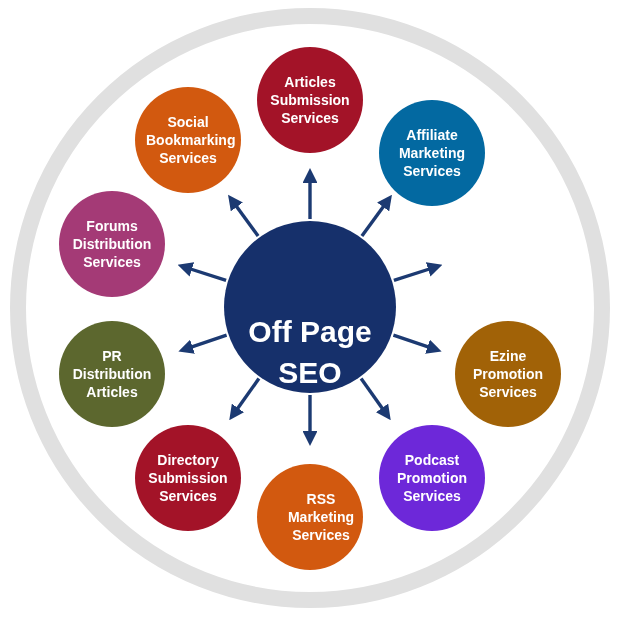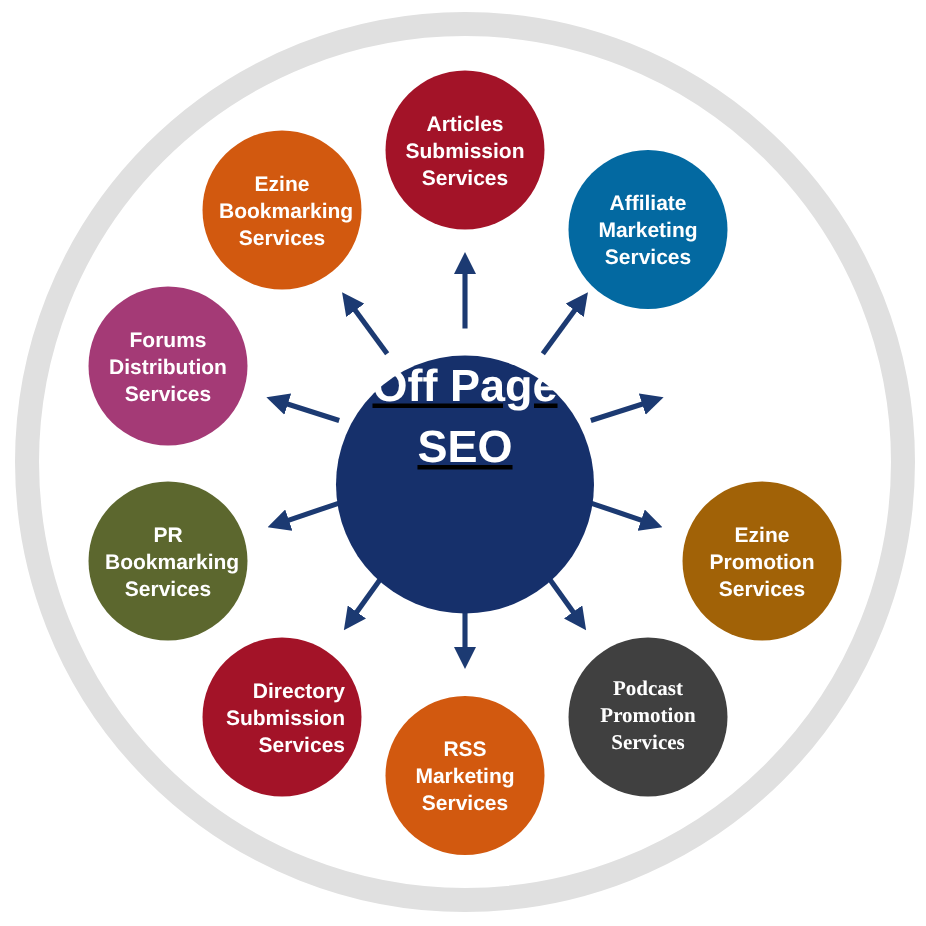--- a/index.html
+++ b/index.html
@@ -29,29 +29,28 @@
     left: 0;
     top: 0;
     width: 617px;
     height: 617px;
     pointer-events: none;
   }
 
   .hub {
     position: absolute;
     left: 224px;
-    top: 237px;
+    top: 221px;
     width: 172px;
     height: 172px;
     border-radius: 50%;
     display: flex;
-    align-items: flex-start;
+    align-items: flex-end;
     justify-content: center;
     text-align: center;
-    text-decoration: underline;
   }
   .hub-label {
     width: 150px;
     color: #ffffff;
     font-weight: bold;
     font-size: 30px;
     line-height: 41px;
   }
 
   .node {
@@ -103,31 +102,31 @@
 
 <div class="node" style="left: 257px; top: 47px; background: rgb(163, 19, 40);">
       <div class="node-label">Articles Submission Services</div>
     </div>
     <div class="node" style="left: 379px; top: 100px; background: #0369a1;">
       <div class="node-label">Affiliate Marketing Services</div>
     </div>
     <div class="node" style="left: 455px; top: 321px; background: #a16207;">
       <div class="node-label">Ezine Promotion Services</div>
     </div>
-    <div class="node" style="left: 379px; top: 425px; background: #404040; font-family: Liberation Serif, serif;">
+    <div class="node" style="left: 379px; top: 425px; background: #6d28d9;">
       <div class="node-label">Podcast Promotion Services</div>
     </div>
-    <div class="node" style="left: 257px; top: 464px; background: rgb(210, 89, 15);">
+    <div class="node" style="left: 257px; top: 464px; background: rgb(210, 89, 15); justify-content: flex-end;">
       <div class="node-label">RSS Marketing Services</div>
     </div>
-    <div class="node" style="left: 135px; top: 425px; background: rgb(163, 19, 40); text-align: right;">
+    <div class="node" style="left: 135px; top: 425px; background: rgb(163, 19, 40);">
       <div class="node-label">Directory Submission Services</div>
     </div>
     <div class="node" style="left: 59px; top: 321px; background: rgb(92, 103, 46);">
-      <div class="node-label">PR Bookmarking Services</div>
+      <div class="node-label">PR Distribution Articles</div>
     </div>
     <div class="node" style="left: 59px; top: 191px; background: rgb(164, 58, 118);">
       <div class="node-label">Forums Distribution Services</div>
     </div>
     <div class="node" style="left: 135px; top: 87px; background: rgb(210, 89, 15);">
-      <div class="node-label">Ezine Bookmarking Services</div>
+      <div class="node-label">Social Bookmarking Services</div>
     </div>
   </div>
 
 </body></html>

